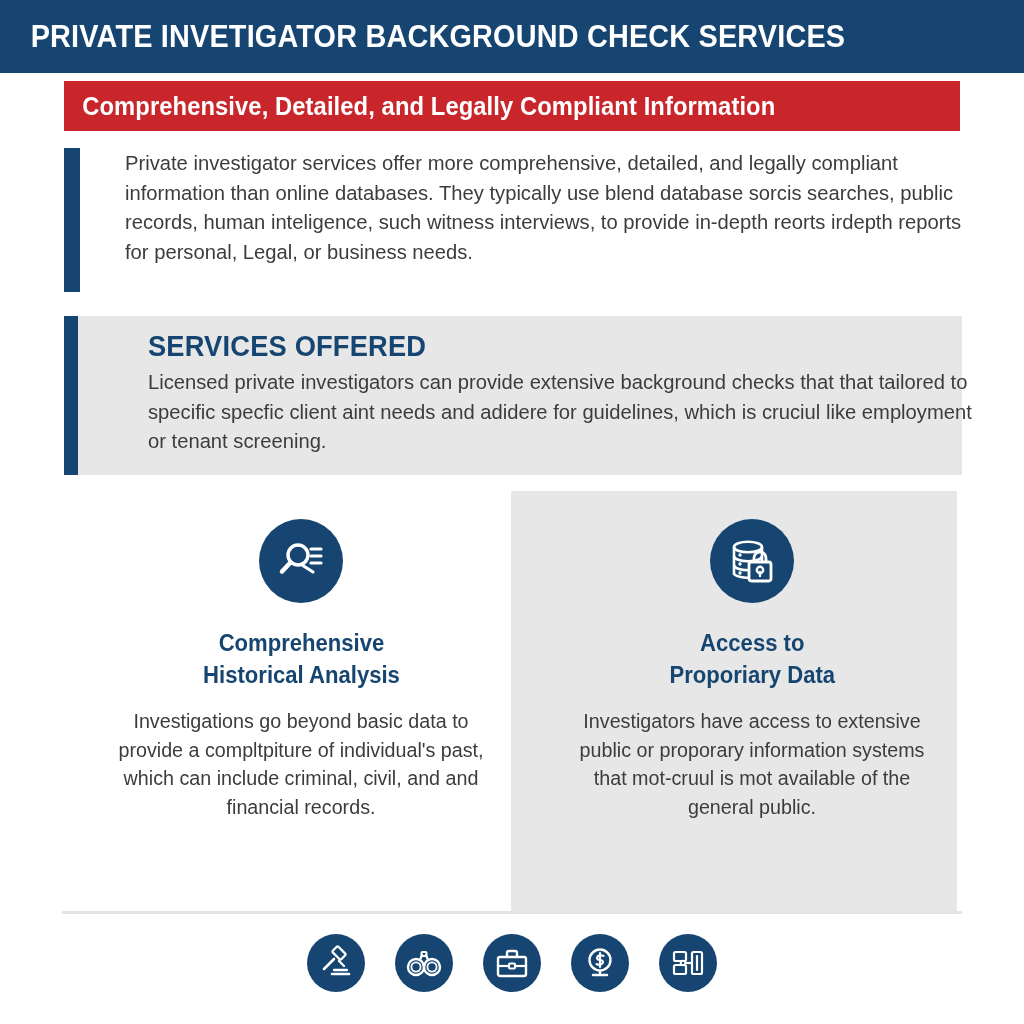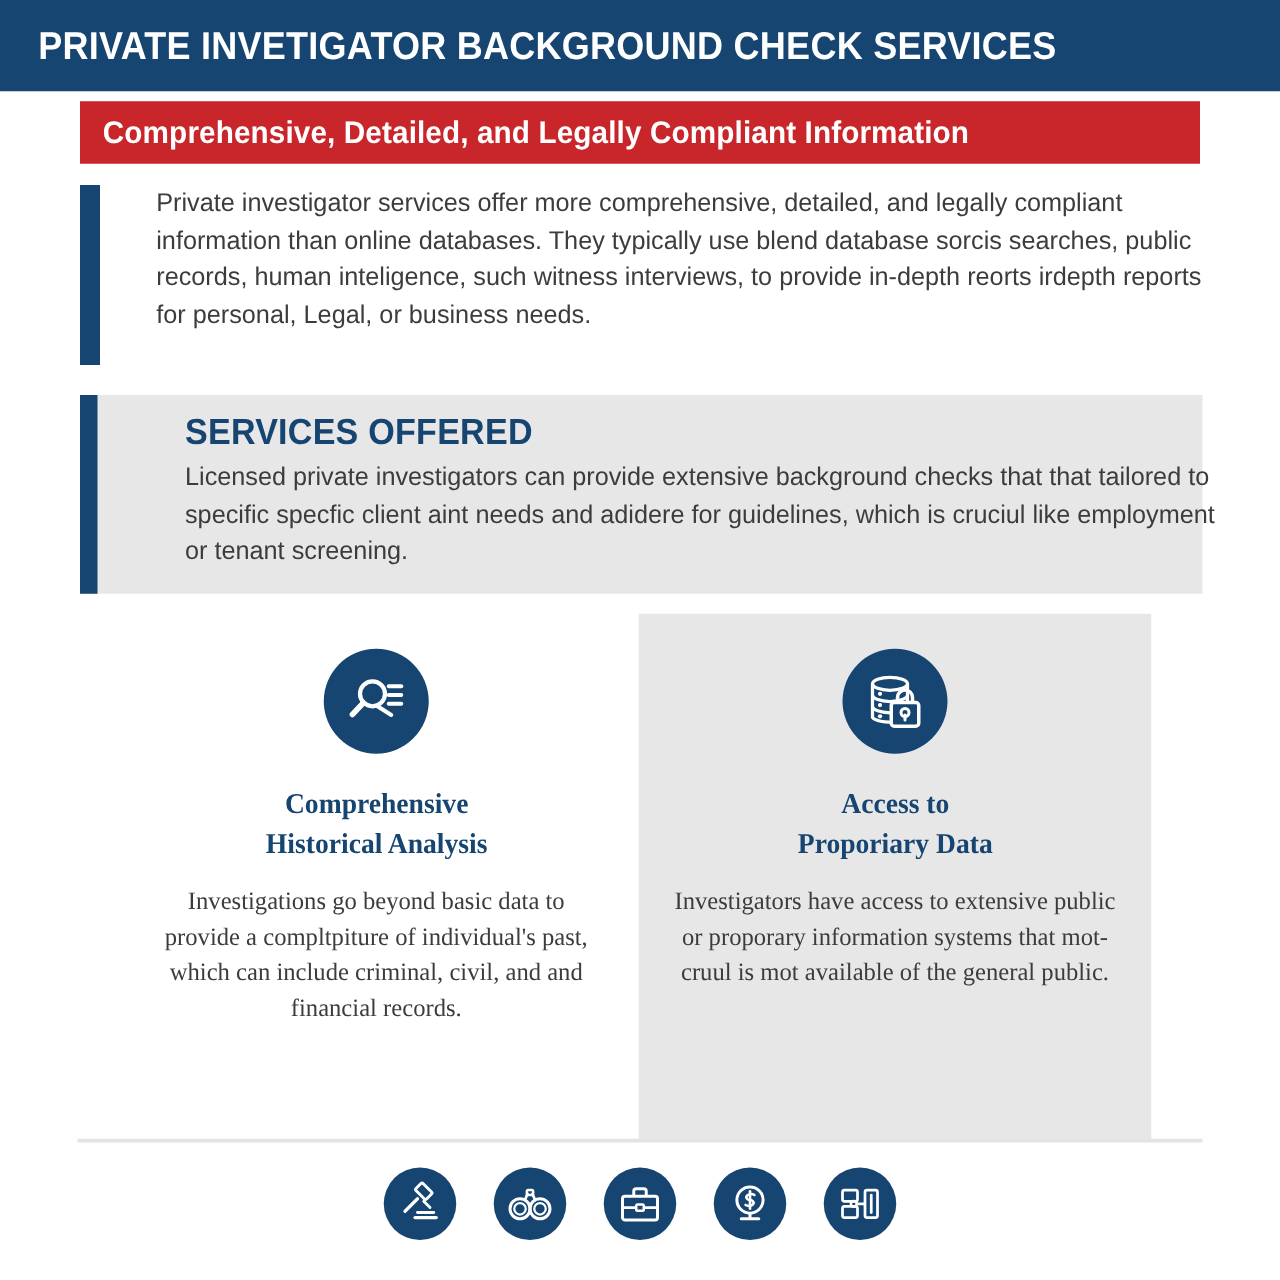--- a/index.html
+++ b/index.html
@@ -111,32 +111,32 @@
     font-size: 20.5px;
     line-height: 29.5px;
     transform: scaleX(0.985);
     transform-origin: left top;
   }
 
   
   .cards-row {
     position: absolute;
     left: 0; top: 491px;
-    width: 888px; height: 421px; font-family: Liberation Serif, serif;
+    width: 888px; height: 421px;
   }
   .card {
     position: absolute;
     top: 0;
     width: 410px; height: 421px;
     display: flex;
     flex-direction: column;
     align-items: center;
   }
   .card-left  { left: 96px; background: transparent; }
-  .card-right { left: 511px; width: 410px; background: #e7e7e8; }
+  .card-right { left: 511px; width: 410px; background: #e7e7e8; padding-left: 36px; }
 
   .card-icon {
     width: 84px; height: 84px;
     border-radius: 50%;
     background: #154570;
     display: flex;
     align-items: center;
     justify-content: center;
     margin-top: 28px;
   }

